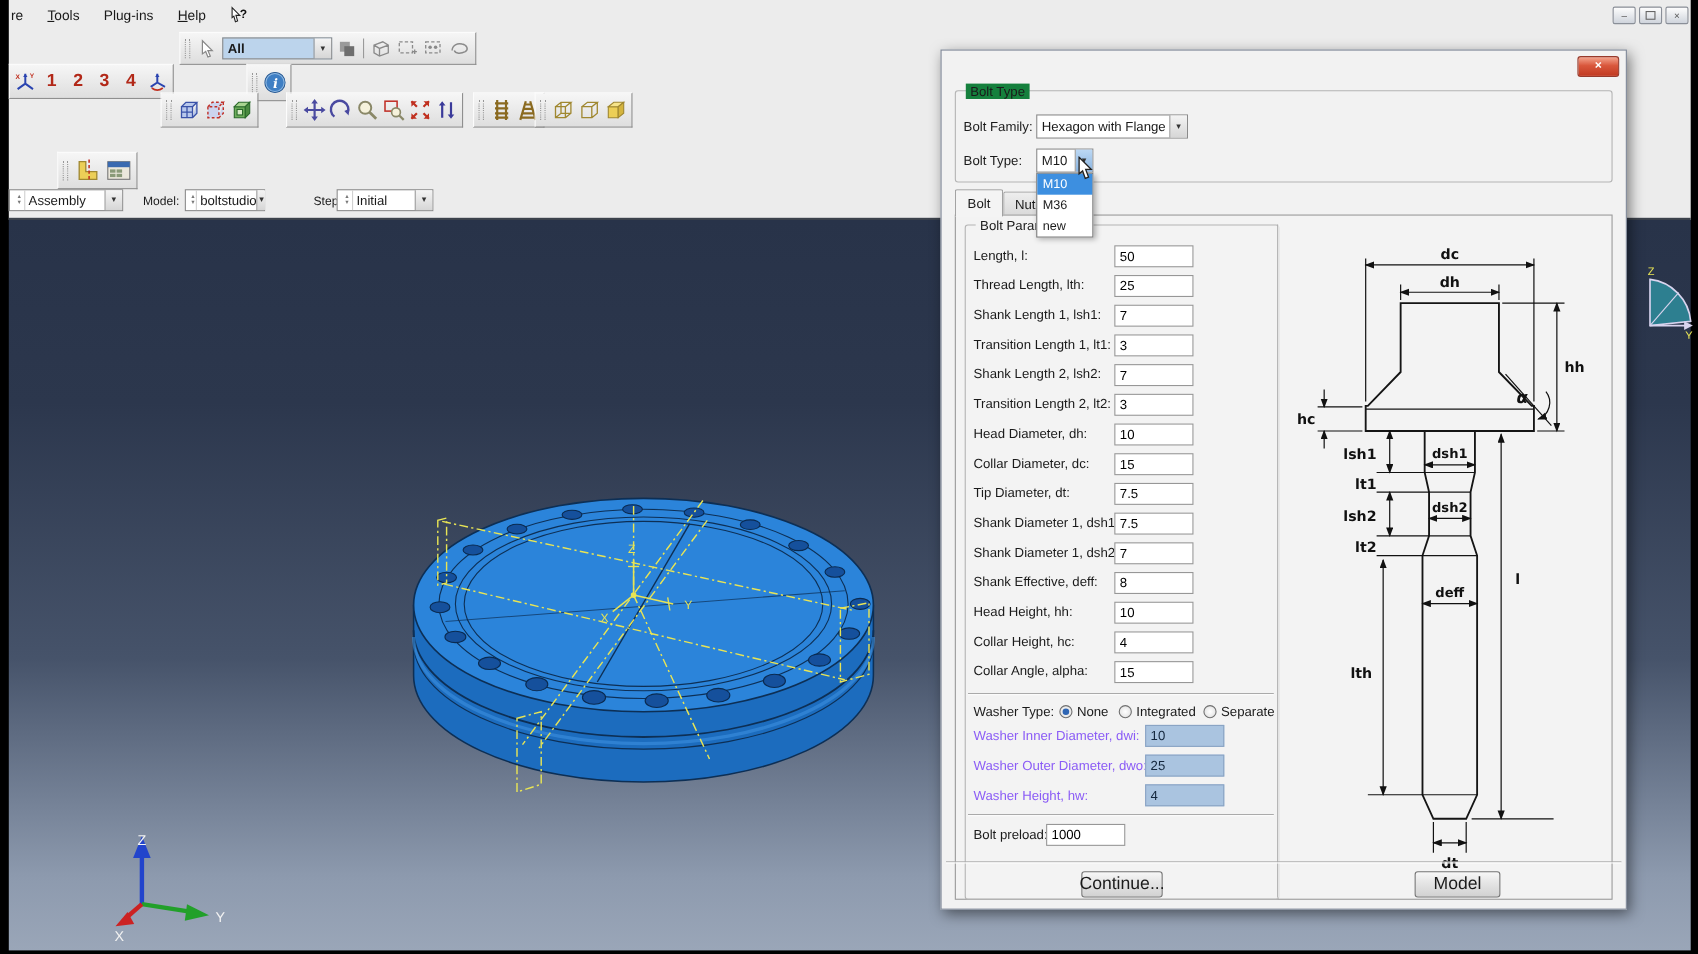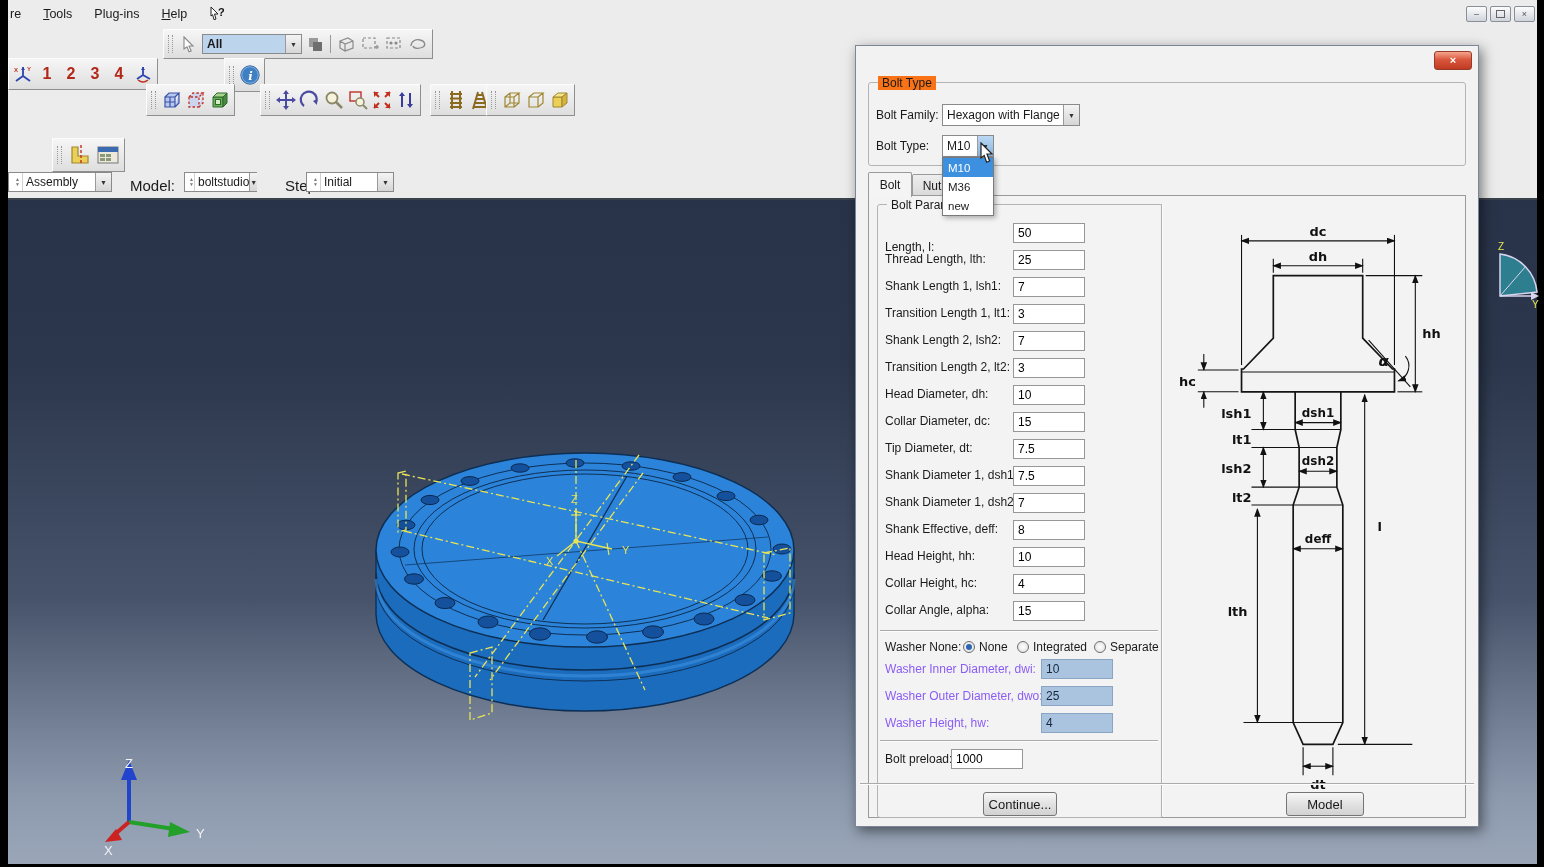--- a/index.html
+++ b/index.html
@@ -17,48 +17,48 @@
   .tb{position:absolute;background:linear-gradient(#f6f6f6,#dedede);border:1px solid;border-color:#fcfcfc #8f8f8f #8f8f8f #fcfcfc;
     display:flex;align-items:center;padding:1px 3px;gap:2px;}
   .grip{width:3px;height:18px;border-left:1px dotted #979797;border-right:1px dotted #979797;margin:0 3px 0 1px;}
   .icn{width:22px;height:22px;display:flex;align-items:center;justify-content:center;}
   .icn svg{display:block;}
   .num{color:#b22818;font-weight:bold;font-size:16px;width:22px;text-align:center;}
   .combo{background:#fff;border:1px solid #8a8a8a;height:20px;display:flex;align-items:center;font-size:12px;padding-left:4px;box-sizing:border-box;justify-content:space-between;}
   .combo .arrowbtn{margin-left:auto;width:15px;height:100%;background:linear-gradient(#f4f4f4,#d6d6d6);border-left:1px solid #9a9a9a;
     display:flex;align-items:center;justify-content:center;font-size:7px;color:#333;}
   .combo .spin{width:9px;height:100%;display:flex;flex-direction:column;align-items:center;justify-content:center;font-size:5px;color:#777;line-height:1.1;border-right:1px solid #d0d0d0;margin-right:3px;}
-  .ctx-label{position:absolute;font-size:15px;text-align:right;}
+  .ctx-label{position:absolute;font-size:11px;text-align:right;}
   
   .viewport{position:absolute;left:8px;top:200px;width:1529px;height:664px;
     background:linear-gradient(#283349,#2c374d 25%,#46536a 60%,#8d9aae 90%,#9aa6b8);}
   
   .dlg{position:absolute;left:855px;top:45px;width:622px;height:780px;background:#f2f2f2;
     border:1px solid #7d8696;box-shadow:3px 4px 12px rgba(0,0,0,.5);z-index:20;}
   .dlg-title{position:absolute;left:0;top:0;width:100%;height:28px;background:linear-gradient(#f8fafc,#d7dfe9);
     border-bottom:1px solid #b8c0cc;display:flex;align-items:center;padding-left:8px;box-sizing:border-box;gap:7px;font-size:12.5px;}
   .closebtn{position:absolute;top:5px;right:6px;width:36px;height:17px;border:1px solid #973a2c;border-radius:3px;
     background:linear-gradient(#f4a58e,#d9573c 45%,#c03a22);color:#fff;font-weight:bold;font-size:11px;
     display:flex;align-items:center;justify-content:center;line-height:1;}
   .grp{position:absolute;border:1px solid #b4b4b4;border-radius:3px;}
-  .grp-label{position:absolute;background:#f97316;padding:0 4px;font-size:12px;}
+  .grp-label{position:absolute;background:#15803d;padding:0 4px;font-size:12px;}
   .lbl{position:absolute;font-size:12px;white-space:nowrap;}
   .lbl.dis{color:#8b5cf6;}
   .field{position:absolute;width:66px;height:18px;border:1px solid #979797;background:#fff;font-size:12px;
     font-family:"Liberation Sans",sans-serif;padding:0 0 0 4px;box-sizing:content-box;}
   .field.dis{background:#aac4e0;border-color:#8aa4c4;color:#14273d;}
   .tab{position:absolute;border:1px solid #9a9a9a;border-bottom:none;border-radius:2px 2px 0 0;
     background:linear-gradient(#eee,#d8d8d8);display:flex;align-items:center;justify-content:center;font-size:12px;}
   .tab.active{background:#f4f4f4;z-index:3;}
   .tabpanel{position:absolute;border:1px solid #9a9a9a;background:#f3f3f3;}
   .sep{position:absolute;height:0;border-top:1px solid #aaa;border-bottom:1px solid #fdfdfd;}
   .vsep{position:absolute;width:0;border-left:1px solid #b0b0b0;border-right:1px solid #fcfcfc;}
   .radio{position:absolute;width:12px;height:12px;border-radius:50%;border:1px solid #6f6f6f;background:radial-gradient(#fff,#dcdcdc);box-sizing:border-box;}
   .radio.on::after{content:"";display:block;width:6px;height:6px;margin:2px;border-radius:50%;background:#2f66b4;}
-  .btn{position:absolute;height:22px;border:1px solid #757575;border-radius:3px;font-size:13px;
+  .btn{position:absolute;height:22px;border:1px solid #757575;border-radius:3px;font-size:16px;
     background:linear-gradient(#f7f7f7,#e4e4e4 45%,#d2d2d2);display:flex;align-items:center;justify-content:center;}
   .popup{position:absolute;left:86px;top:111px;width:50px;background:#fff;border:1px solid #7a7a7a;z-index:30;box-shadow:2px 2px 5px rgba(0,0,0,.3);}
   .popup .opt{height:19px;display:flex;align-items:center;padding-left:5px;font-size:11.5px;}
   .popup .opt.sel{background:#3d8fe0;color:#fff;}
 </style>
 </head>
 <body>
 
 <div class="screen">
 
@@ -278,21 +278,21 @@
           </svg>
       </span>
     </div>
 
     <div class="combo" style="position:absolute;left:0;top:172px;width:104px">
       <span class="spin">▲<br>▼</span>
       <span>Assembly</span>
       <span class="arrowbtn">▼</span>
     </div>
     <span class="ctx-label" style="left:122px;top:177px">Model:</span>
-    <div class="combo" style="position:absolute;left:176px;top:172px;width:73px">
+    <div class="combo" style="position:absolute;left:160px;top:172px;width:73px">
       <span class="spin">▲<br>▼</span>
       <span>boltstudio</span>
       <span class="arrowbtn">▼</span>
     </div>
     <span class="ctx-label" style="left:277px;top:177px">Step:</span>
     <div class="combo" style="position:absolute;left:298px;top:172px;width:88px">
       <span class="spin">▲<br>▼</span>
       <span>Initial</span>
       <span class="arrowbtn">▼</span>
     </div>
@@ -407,21 +407,21 @@
       <div class="opt">new</div>
     </div>
 
     <div class="tab active" style="left:12px;top:126px;width:42px;height:24px">Bolt</div>
     <div class="tab" style="left:56px;top:128px;width:38px;height:22px">Nut</div>
     <div class="tabpanel" style="left:12px;top:149px;width:596px;height:621px"></div>
 
     <div class="grp" style="left:21px;top:158px;width:284px;height:612px"></div>
     <span class="grp-label" style="left:31px;top:152px;background:#f3f3f3">Bolt Parameters</span>
 
-    <span class="lbl" style="left:29px;top:194px">Length, l:</span>
+    <span class="lbl" style="left:29px;top:179px">Length, l:</span>
     <input class="field" style="left: 157px; top: 177px;" value="50">
     <span class="lbl" style="left:29px;top:206px">Thread Length, lth:</span>
     <input class="field" style="left: 157px; top: 204px;" value="25">
     <span class="lbl" style="left:29px;top:233px">Shank Length 1, lsh1:</span>
     <input class="field" style="left: 157px; top: 231px;" value="7">
     <span class="lbl" style="left:29px;top:260px">Transition Length 1, lt1:</span>
     <input class="field" style="left: 157px; top: 258px;" value="3">
     <span class="lbl" style="left:29px;top:287px">Shank Length 2, lsh2:</span>
     <input class="field" style="left: 157px; top: 285px;" value="7">
     <span class="lbl" style="left:29px;top:314px">Transition Length 2, lt2:</span>
@@ -440,21 +440,21 @@
     <input class="field" style="left: 157px; top: 474px;" value="8">
     <span class="lbl" style="left:29px;top:503px">Head Height, hh:</span>
     <input class="field" style="left: 157px; top: 501px;" value="10">
     <span class="lbl" style="left:29px;top:530px">Collar Height, hc:</span>
     <input class="field" style="left: 157px; top: 528px;" value="4">
     <span class="lbl" style="left:29px;top:557px">Collar Angle, alpha:</span>
     <input class="field" style="left: 157px; top: 555px;" value="15">
 
     <div class="sep" style="left:24px;top:584px;width:278px"></div>
 
-    <span class="lbl" style="left:29px;top:594px">Washer None:</span>
+    <span class="lbl" style="left:29px;top:594px">Washer Type:</span>
     <span class="radio on" style="left:107px;top:595px"></span>
     <span class="lbl" style="left:123px;top:594px">None</span>
     <span class="radio" style="left:161px;top:595px"></span>
     <span class="lbl" style="left:177px;top:594px">Integrated</span>
     <span class="radio" style="left:238px;top:595px"></span>
     <span class="lbl" style="left:254px;top:594px">Separate</span>
 
     <span class="lbl dis" style="left:29px;top:616px">Washer Inner Diameter, dwi:</span>
     <input class="field dis" style="left: 185px; top: 613px;" value="10">
     <span class="lbl dis" style="left:29px;top:643px">Washer Outer Diameter, dwo:</span>

